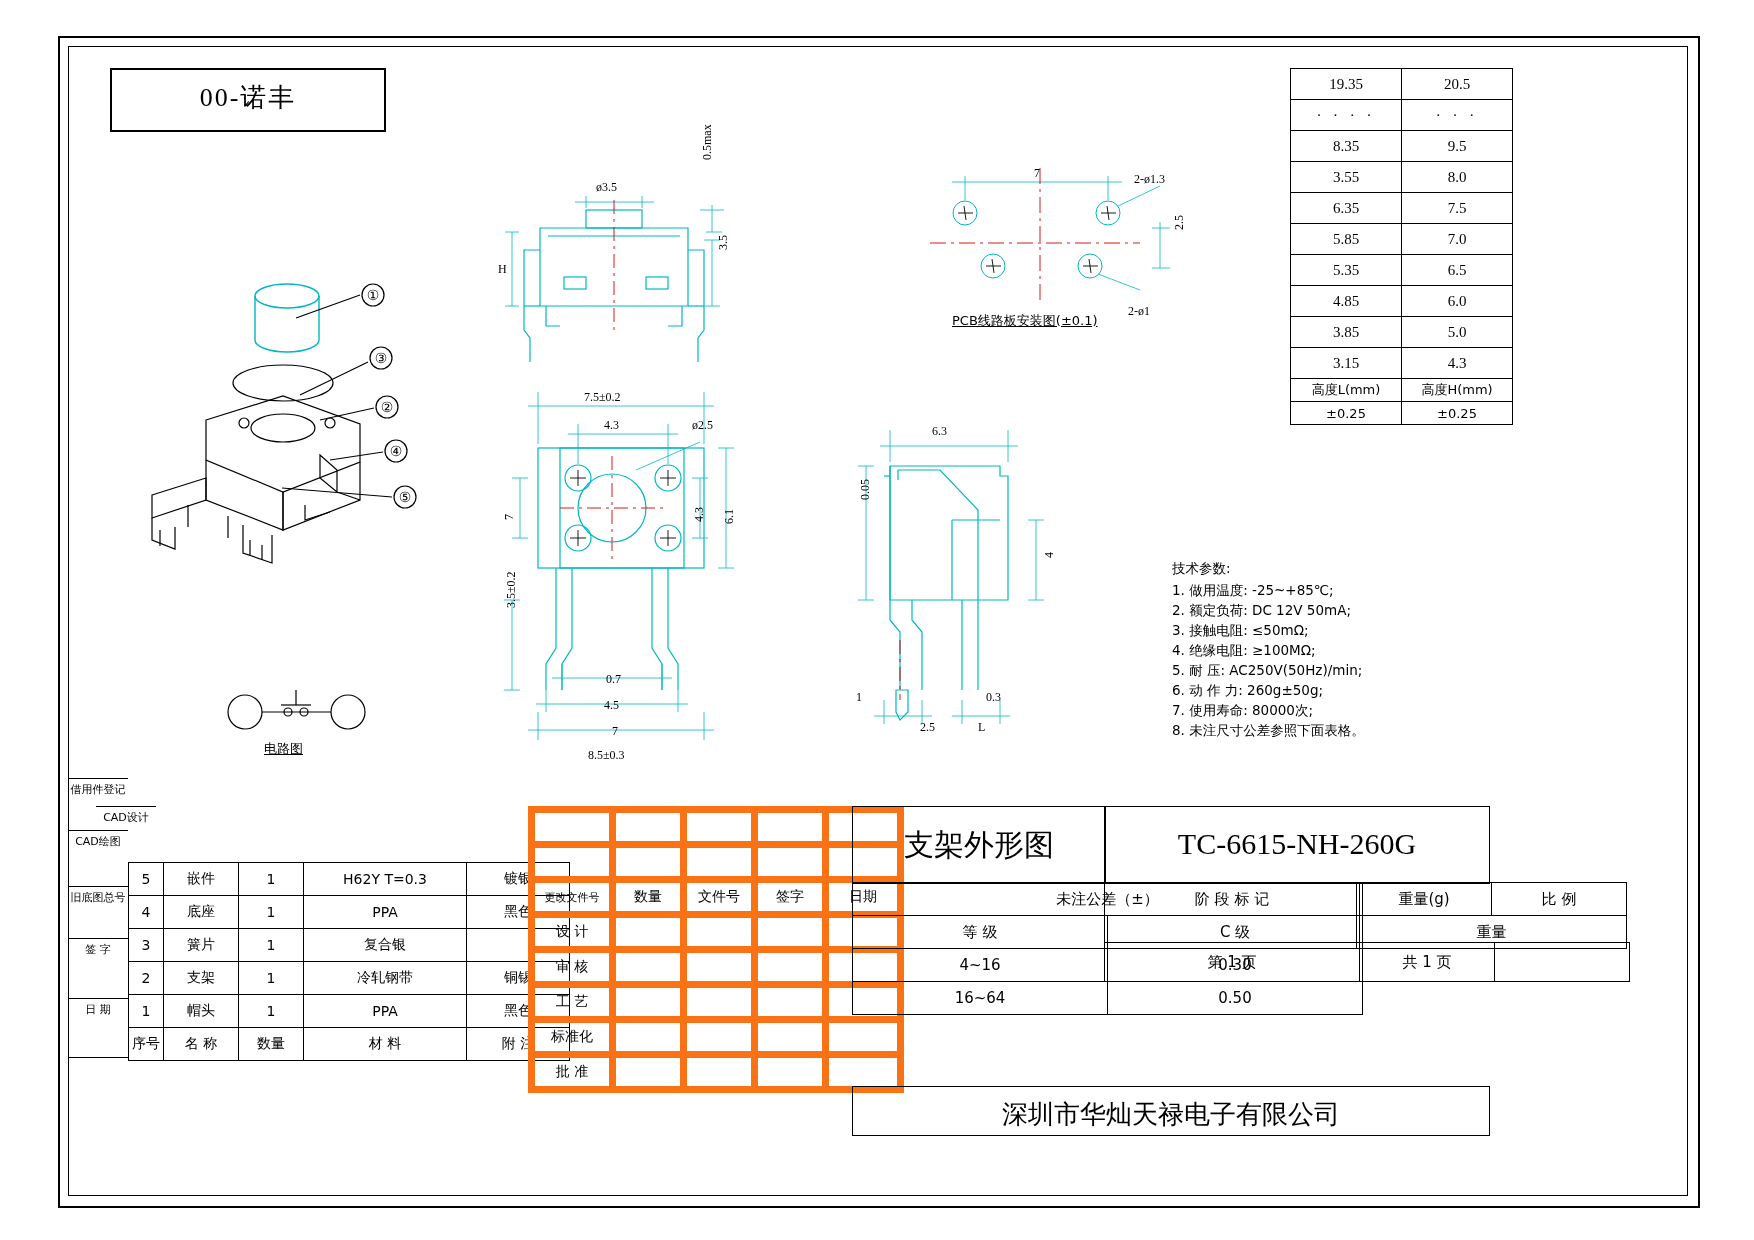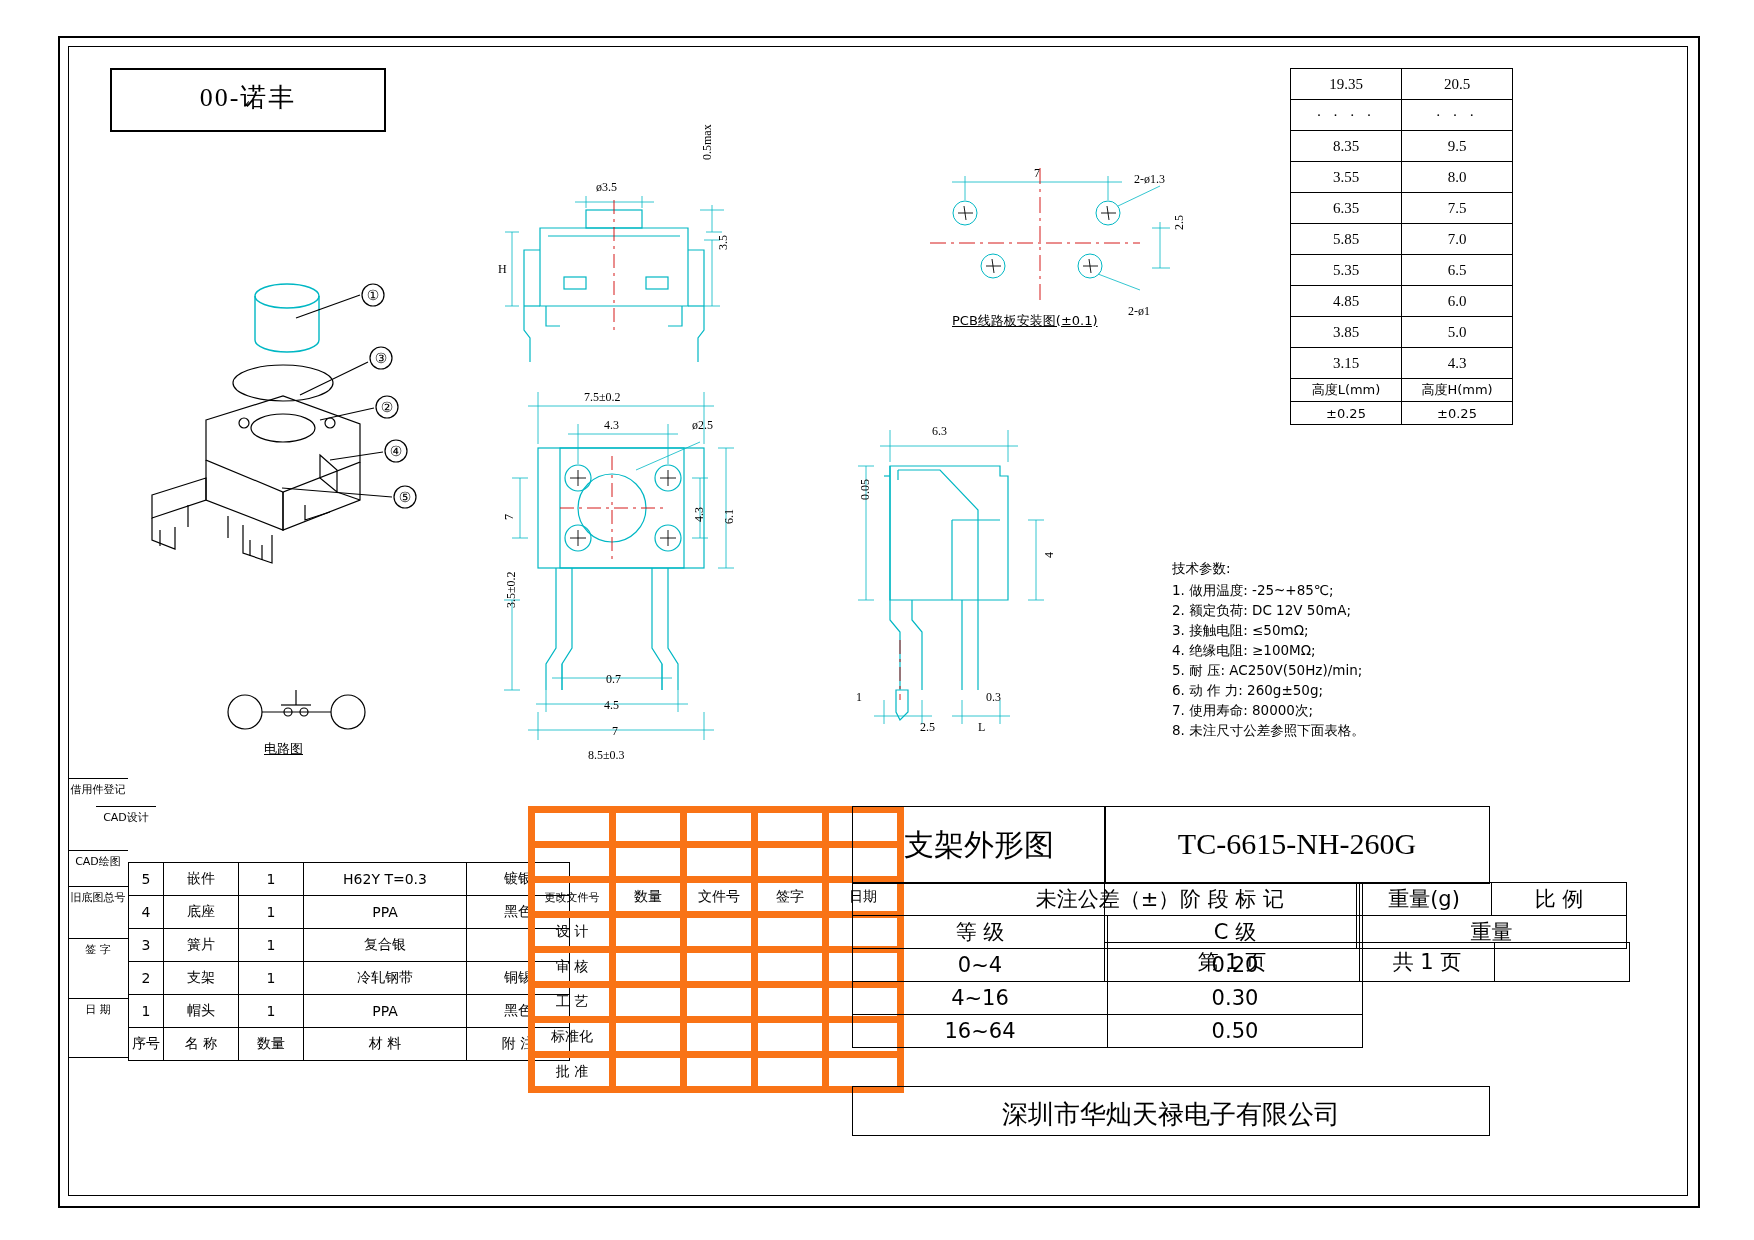--- a/index.html
+++ b/index.html
@@ -45,21 +45,21 @@
 
   
   .bigtitle{position:absolute;left:852px;top:806px;width:252px;height:76px;border:1px solid #000;}
   .bigtitle span{position:absolute;left:0;top:18px;width:252px;text-align:center;font-size:30px;font-family:"DejaVu Sans",sans-serif;}
   .partno{position:absolute;left:1104px;top:806px;width:384px;height:76px;border:1px solid #000;}
   .partno span{position:absolute;left:0;top:20px;width:384px;text-align:center;font-size:30px;font-family:"Liberation Serif",serif;}
   .company{position:absolute;left:852px;top:1086px;width:636px;height:48px;border:1px solid #000;}
   .company span{position:absolute;left:0;top:10px;width:636px;text-align:center;font-size:26px;font-family:"DejaVu Sans",sans-serif;}
 
   .tol{position:absolute;border-collapse:collapse;}
-  .tol td{border:1px solid #000;font-size:21px;text-align:center;font-family:"DejaVu Sans",sans-serif;height:30px;}
+  .tol td{border:1px solid #000;font-size:15px;text-align:center;font-family:"DejaVu Sans",sans-serif;height:30px;}
 
   .fig-cap{position:absolute;font-size:13px;font-family:"DejaVu Sans",sans-serif;text-decoration:underline;white-space:nowrap;}
 </style>
 </head>
 <body>
 
 <div class="sheet">
 
   <div class="frame-outer"></div>
   <div class="frame-inner"></div>
@@ -391,21 +391,21 @@
       </div>
   </div>
 
   <div class="vstrip">
     <div class="cell" style="top:0px;height:24px;">
         <span>借用件登记</span>
       </div>
     <div class="cell" style="top:28px;height:36px;margin-left:28px;">
         <span>CAD设计</span>
       </div>
-    <div class="cell" style="top:72px;height:48px;">
+    <div class="cell" style="top:52px;height:48px;">
         <span>CAD绘图</span>
       </div>
     <div class="cell" style="top:108px;height:52px;">
         <span>旧底图总号</span>
       </div>
     <div class="cell" style="top:160px;height:60px;">
         <span>签 字</span>
       </div>
     <div class="cell" style="top:220px;height:60px;border-bottom:1px solid #000;">
         <span>日 期</span>
@@ -532,24 +532,20 @@
 
   <table class="tol" style="left:852px;top:882px;">
     <tbody>
         <tr>
           <td style="width:504px;" colspan="2">未注公差（±）</td>
         </tr>
     <tr>
       <td style="width:252px;">等    级</td>
       <td style="width:252px;">C    级</td>
     </tr>
-    <tr>
-          <td style="width:252px;">0~4</td>
-          <td style="width:252px;">0.20</td>
-        </tr>
     <tr>
           <td>4~16</td>
           <td>0.30</td>
         </tr>
     <tr>
           <td>16~64</td>
           <td>0.50</td>
         </tr>
   </tbody>
     </table>

